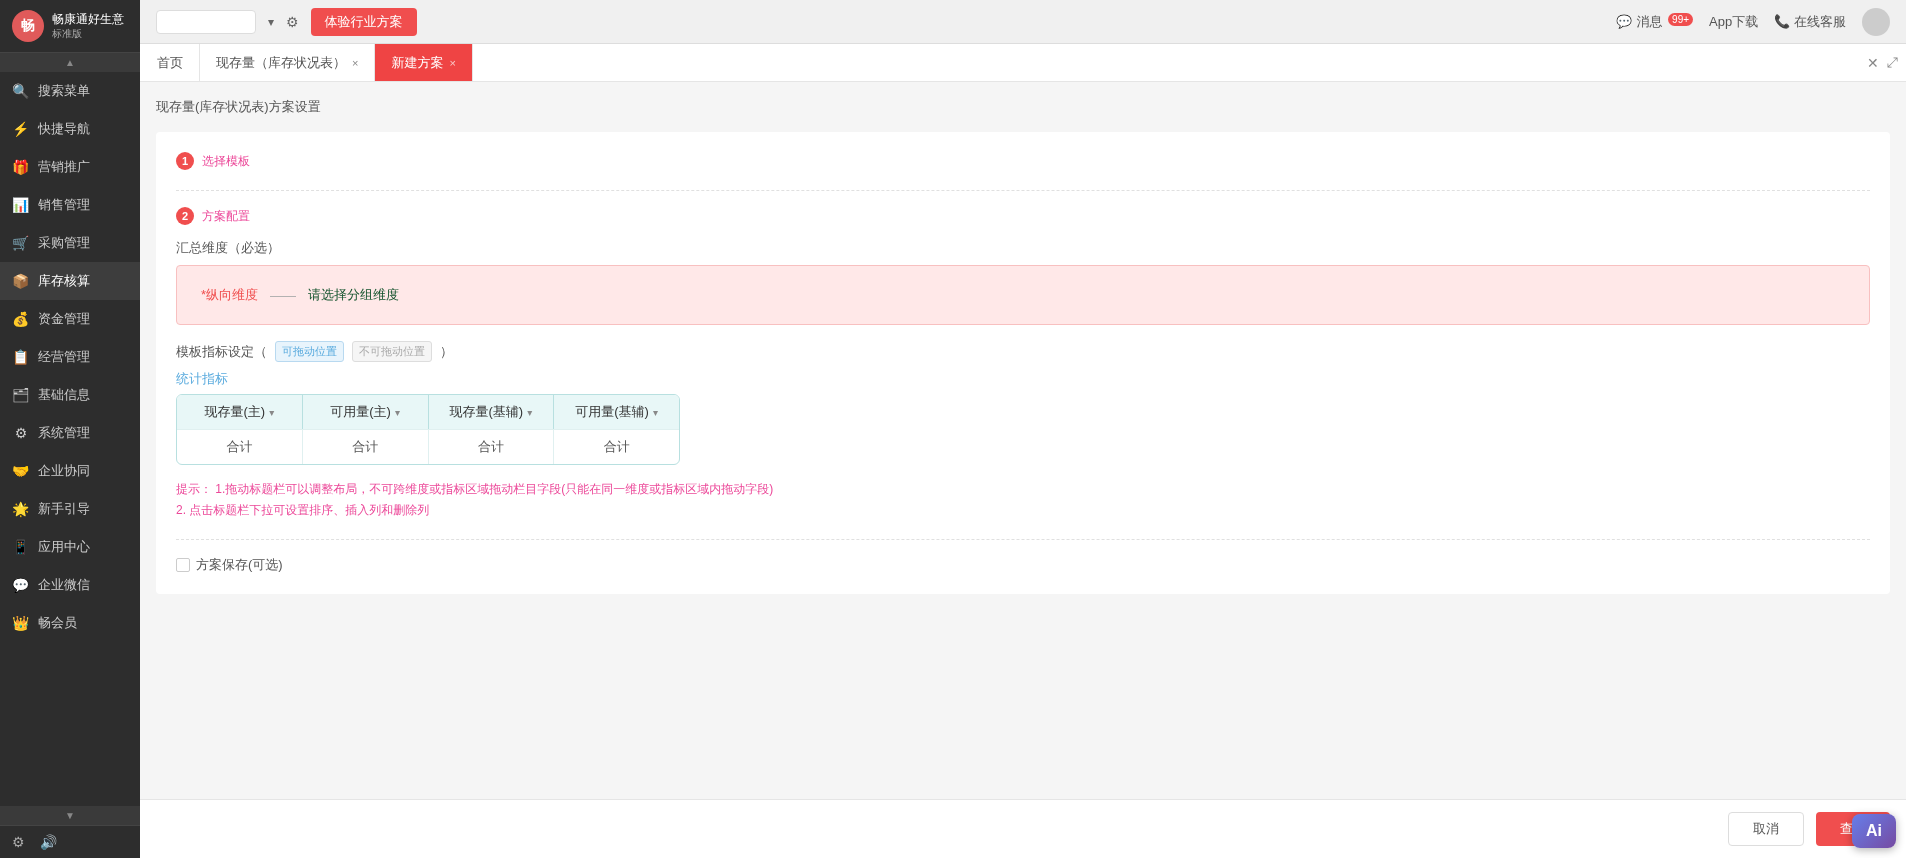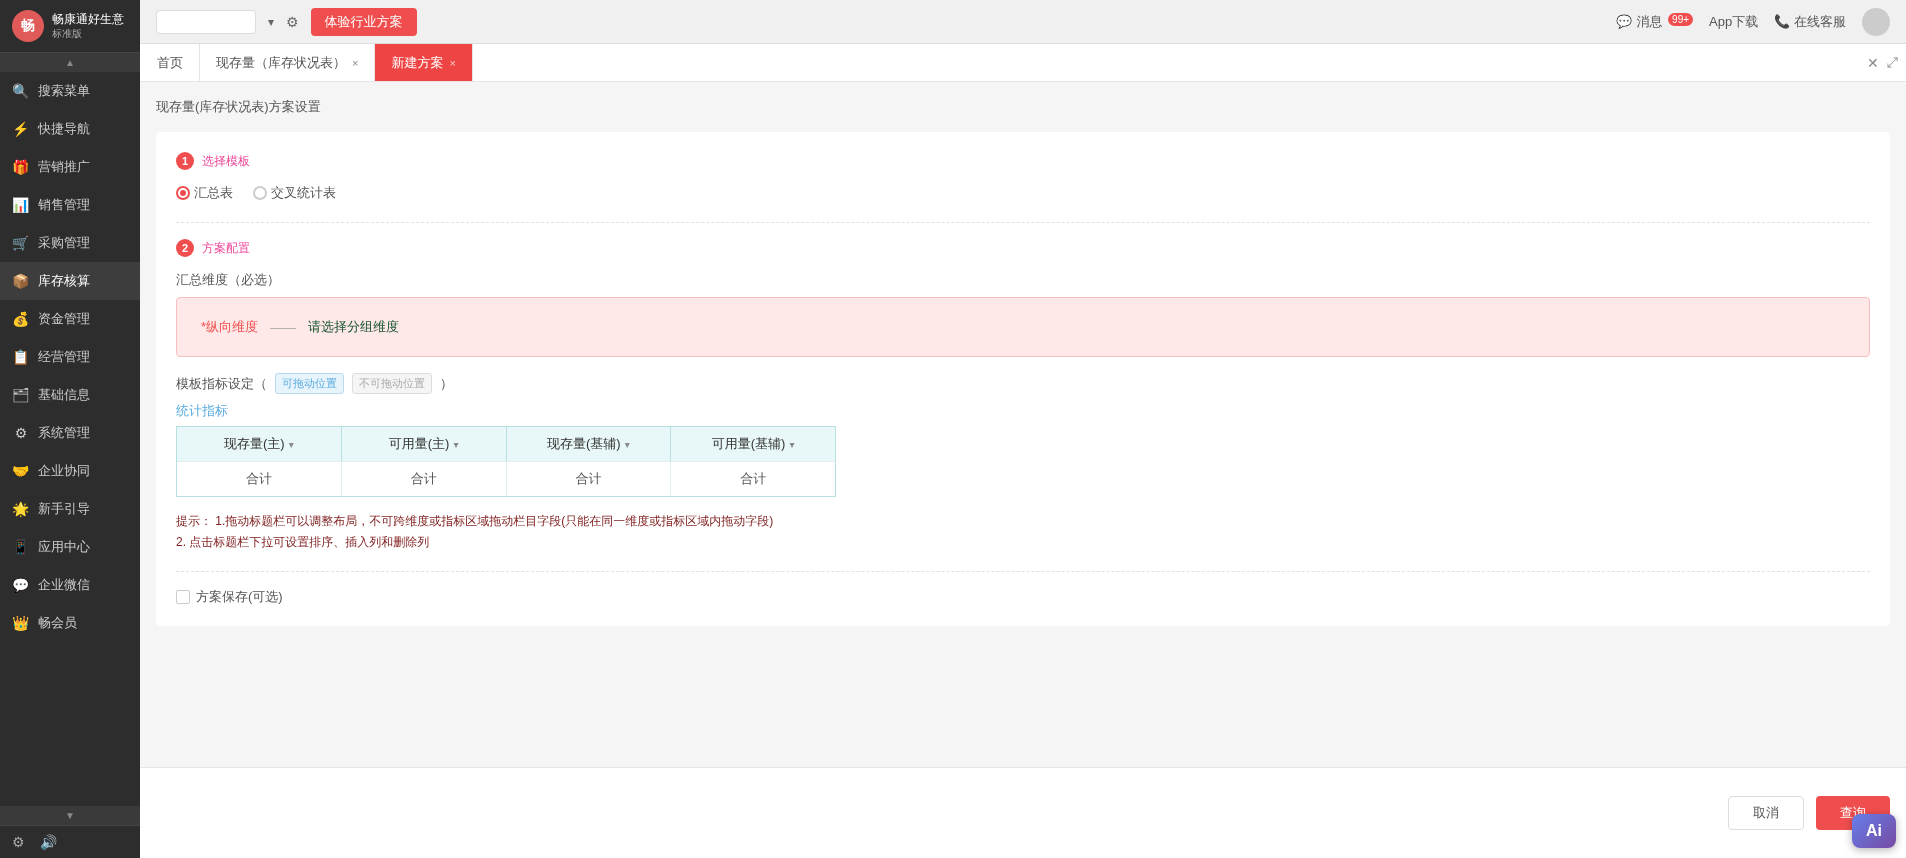--- a/index.html
+++ b/index.html
@@ -173,53 +173,53 @@
     .indicator-badge {
       display: inline-block; background: #e8f4fc; color: #5aabde;
       border-radius: 3px; padding: 2px 6px; font-size: 11px;
       border: 1px solid #b8d9f0;
     }
     .indicator-badge.gray {
       background: #f5f5f5; color: #aaa; border-color: #ddd;
     }
 
     
-    .stat-table { border: 1px solid #b8e0e0; border-radius: 0; overflow: hidden; width: 660px; }
+    .stat-table { border: 1px solid #b8e0e0; border-radius: 6px; overflow: hidden; width: 504px; }
     .stat-table-header { display: flex; background: #e8f7f7; }
     .stat-table-cell {
       flex: 1; padding: 8px 12px; text-align: center;
       font-size: 13px; color: #333;
       border-right: 1px solid #b8e0e0;
       display: flex; align-items: center; justify-content: center; gap: 4px;
     }
     .stat-table-cell:last-child { border-right: none; }
     .stat-table-body { display: flex; }
     .stat-table-body-cell {
       flex: 1; padding: 8px 12px; text-align: center;
       font-size: 13px; color: #555;
       border-right: 1px solid #e0f0f0;
       border-top: 1px solid #e0f0f0;
     }
     .stat-table-body-cell:last-child { border-right: none; }
     .stat-title { color: #5aabde; font-size: 13px; margin-bottom: 6px; }
     .dropdown-arrow { color: #888; font-size: 10px; }
 
     
-    .tips { color: #7f1d1d; font-size: 12px; margin-top: 16px; }
+    .tips { color: #ec4899; font-size: 12px; margin-top: 16px; }
     .tips-item { margin-bottom: 4px; }
 
     
     .save-option { display: flex; align-items: center; gap: 6px; color: #555; font-size: 13px; }
     .checkbox { width: 14px; height: 14px; border: 1px solid #ccc; border-radius: 2px; cursor: pointer; }
 
     
     .footer {
       background: #fff;
       border-top: 1px solid #e5e5e5;
-      padding: 28px 16px;
+      padding: 12px 16px;
       display: flex; justify-content: flex-end; gap: 12px;
       flex-shrink: 0;
     }
     .btn-cancel {
       background: #fff; border: 1px solid #ddd; color: #555;
       padding: 7px 24px; border-radius: 4px; cursor: pointer; font-size: 13px;
     }
     .btn-query {
       background: #f04e4e; border: none; color: #fff;
       padding: 7px 24px; border-radius: 4px; cursor: pointer; font-size: 13px;
@@ -368,30 +368,20 @@
 
   <div class="content">
     <div class="page-title">现存量(库存状况表)方案设置</div>
 
     <div class="card">
 
       <div class="section">
         <div class="section-header">
           <div class="section-number">1</div>
           <span class="section-title">选择模板</span>
-        </div>
-        <div class="radio-group">
-          <label class="radio-item">
-            <div class="radio-circle checked"></div>
-            <span>汇总表</span>
-          </label>
-          <label class="radio-item">
-            <div class="radio-circle"></div>
-            <span>交叉统计表</span>
-          </label>
         </div>
       </div>
 
       <hr class="divider">
 
       <div class="section">
         <div class="section-header">
           <div class="section-number">2</div>
           <span class="section-title">方案配置</span>
         </div>

